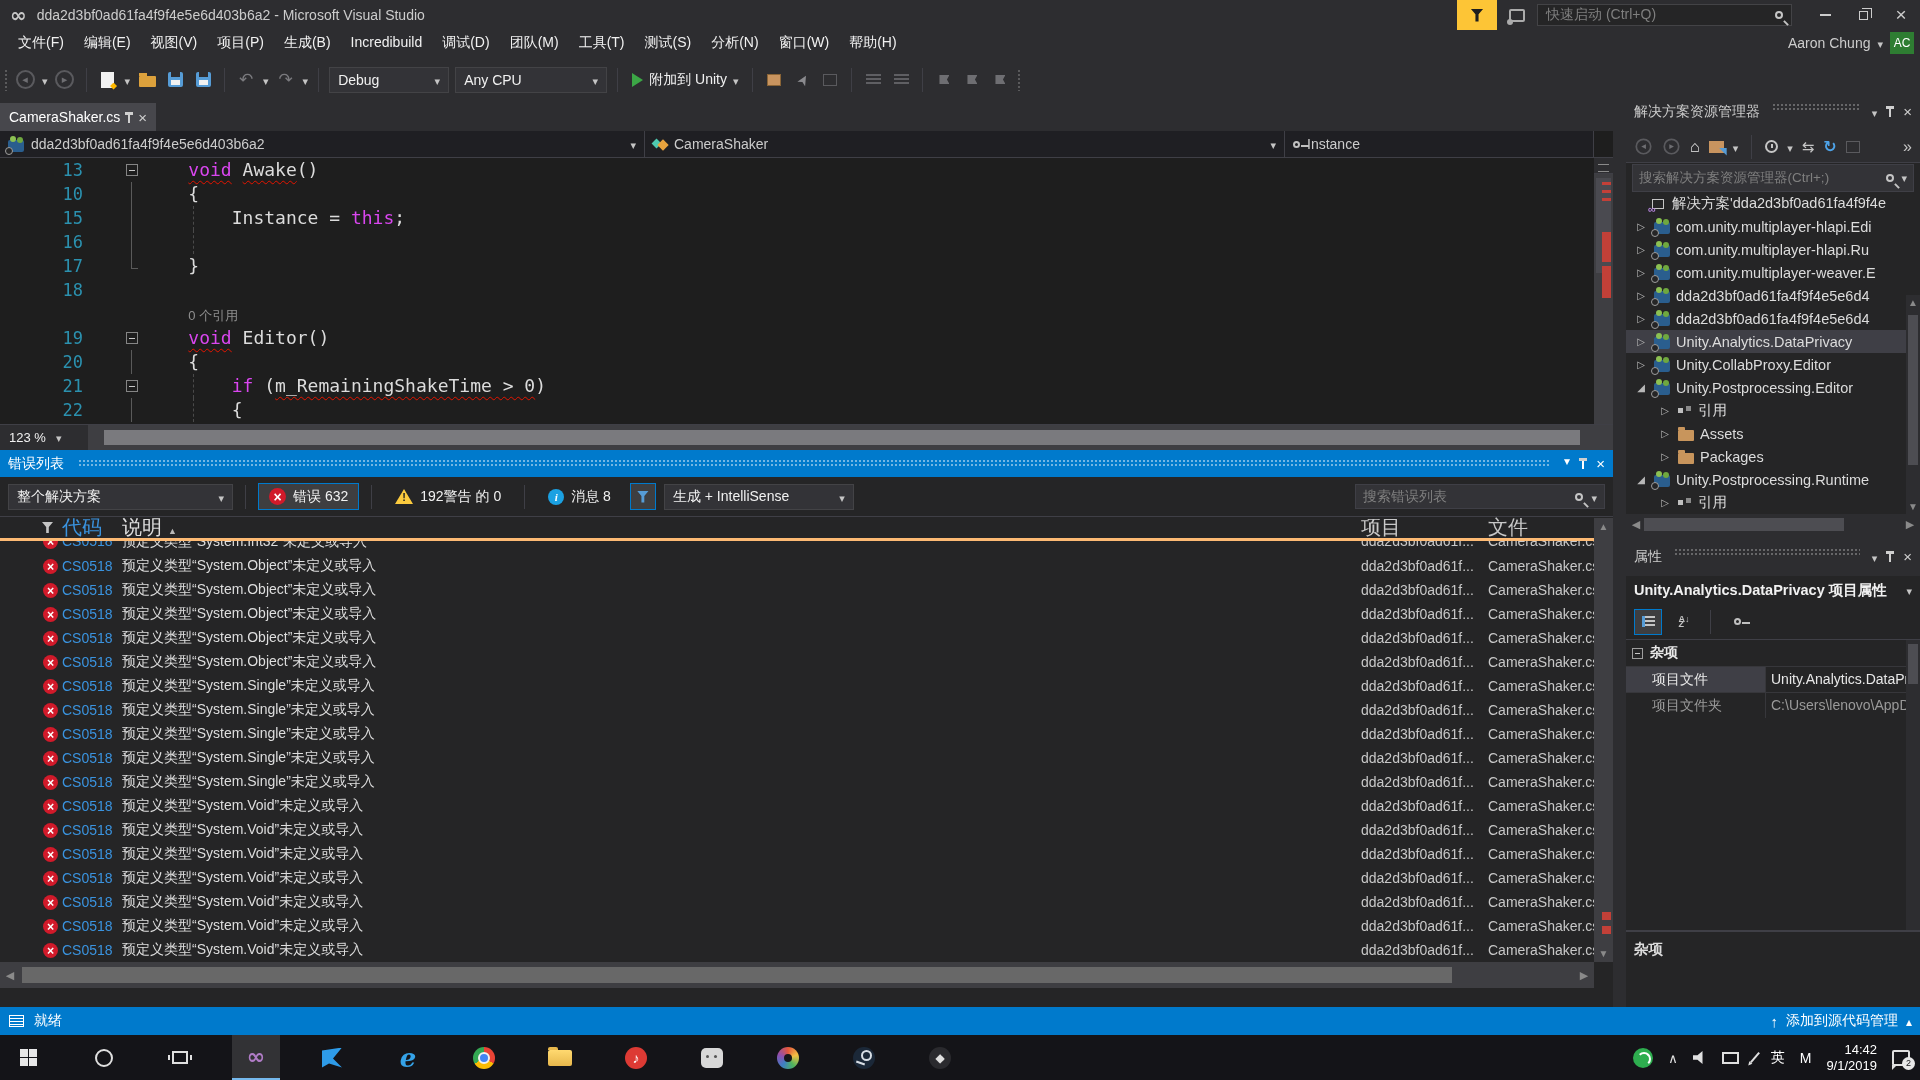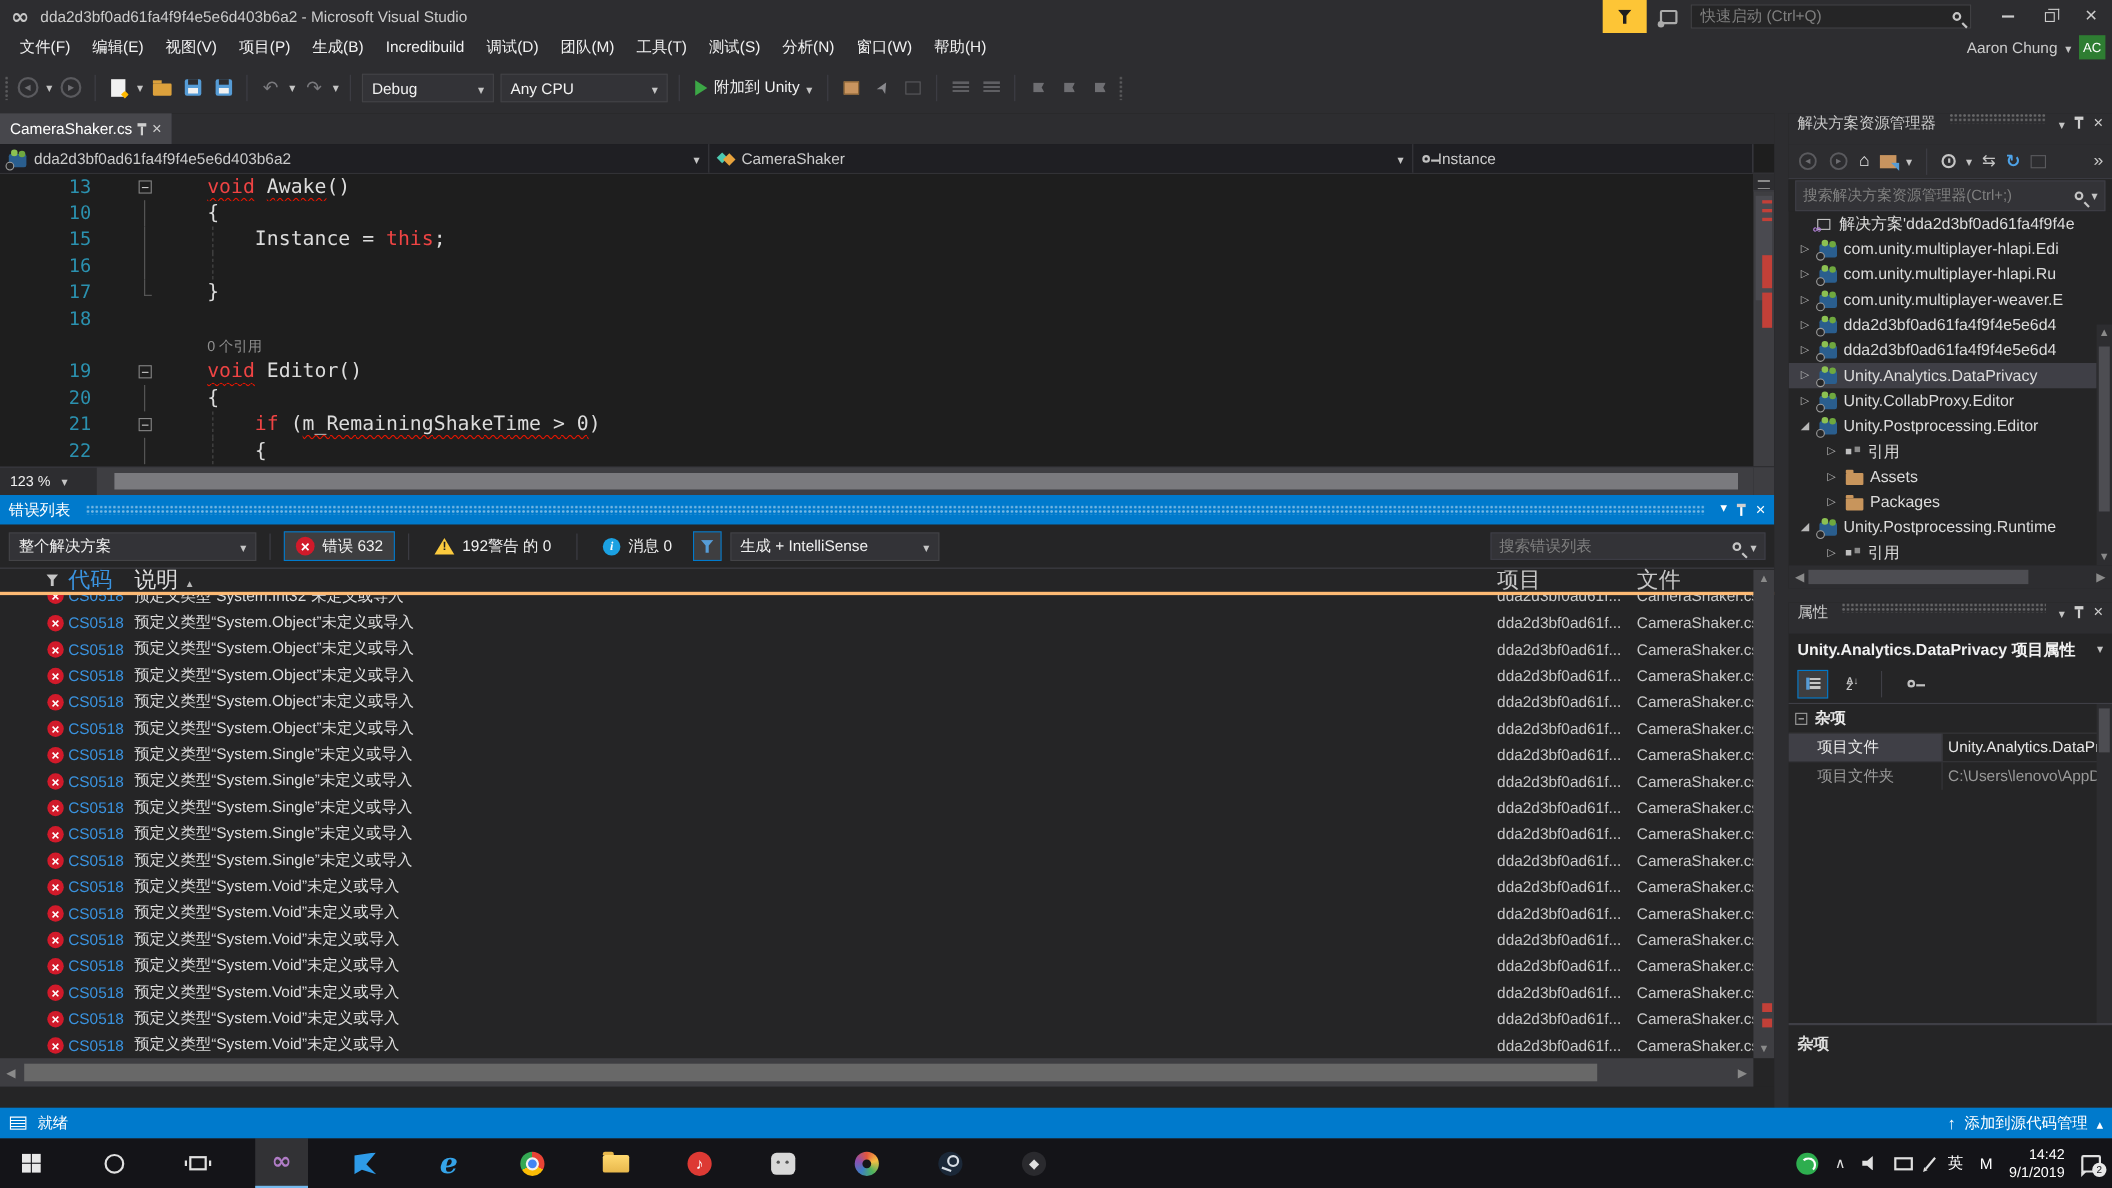--- a/index.html
+++ b/index.html
@@ -89,21 +89,21 @@
   
   .code-area{position:relative;height:266px;overflow:hidden;background:#1E1E1E;}
   .code-row{display:flex;height:24px;position:relative;}
   .ln{width:83px;text-align:right;color:#2B91AF;font:17px/24px "DejaVu Sans Mono",monospace;}
   .foldcol{width:26px;margin-left:36px;position:relative;display:flex;align-items:center;justify-content:center;}
   .f-line::before{content:"";position:absolute;left:12px;top:0;bottom:0;border-left:1px solid #5A5A5A;}
   .f-end::before{content:"";position:absolute;left:12px;top:0;height:14px;width:6px;border-left:1px solid #5A5A5A;border-bottom:1px solid #5A5A5A;}
   .fbox{width:12px;height:12px;border:1px solid #858585;background:#1E1E1E;position:relative;z-index:2;}
   .fbox::after{content:"";position:absolute;left:2px;right:2px;top:5px;height:1px;background:#C8C8C8;}
   pre.codetext{font:18px/24px "DejaVu Sans Mono",monospace;white-space:pre;}
-  .kw{color:#ef4444;}.df{color:#DCDCDC;}
+  .kw{color:#d946ef;}.df{color:#DCDCDC;}
   .lens{color:#8F8F8F;font-size:13px;font-family:"Liberation Sans",sans-serif;}
   .sq{text-decoration:underline wavy #E51400 1px;text-decoration-skip-ink:none;text-underline-offset:4px;}
   .iguide{position:absolute;left:193px;top:0;bottom:0;border-left:1px dashed #4A4A4A;}
   .code-scroll{position:absolute;right:0;top:0;bottom:0;width:19px;background:#3E3E42;}
   .sgrip{position:absolute;top:0;left:0;right:0;height:16px;background:#2D2D30;border-bottom:1px solid #3F3F46;
     background-image:repeating-linear-gradient(180deg,transparent 0 4px,#8A8A8A 4px 5px,transparent 5px 7px);background-size:11px 100%;background-position:4px 2px;background-repeat:no-repeat;}
   .sthumb{position:absolute;left:2px;right:2px;top:20px;height:95px;background:#4A4A50;}
   .smark{position:absolute;right:2px;width:9px;background:#C24038;}
   
   .zoom-row{height:26px;display:flex;align-items:center;background:#2D2D30;border-top:1px solid #3F3F46;}
@@ -518,21 +518,21 @@
             <span>错误 632</span>
           </div>
           <span class="vsep"></span>
           <div class="el-btn">
             <span class="warn-icon"></span>
             <span>192警告 的 0</span>
           </div>
           <span class="vsep"></span>
           <div class="el-btn">
             <span class="info-icon"></span>
-            <span>消息 0</span>
+            <span>消息 8</span>
           </div>
           <div class="el-btn sel" style="padding:0 6px">
             <span class="funnel bl"></span>
           </div>
           <div class="combo" style="width:190px">
             <span>生成 + IntelliSense</span>
               <span class="caret"></span>
           </div>
           <div class="el-search">
             <span>搜索错误列表</span>

